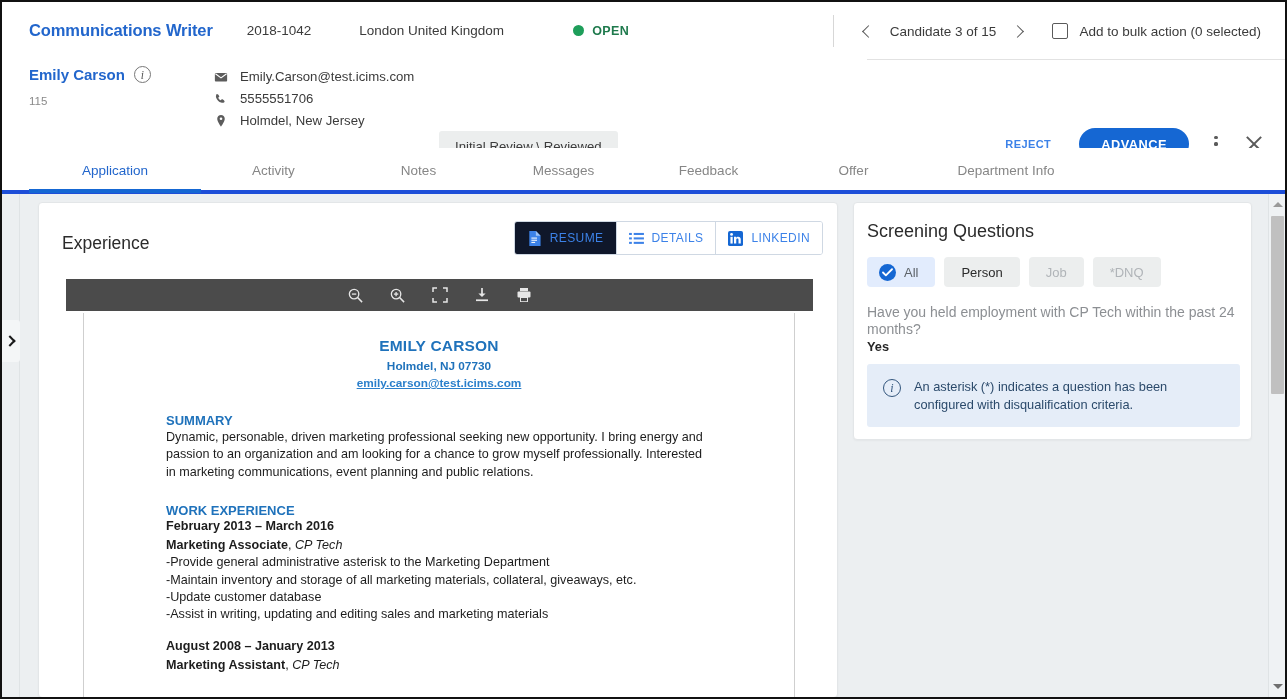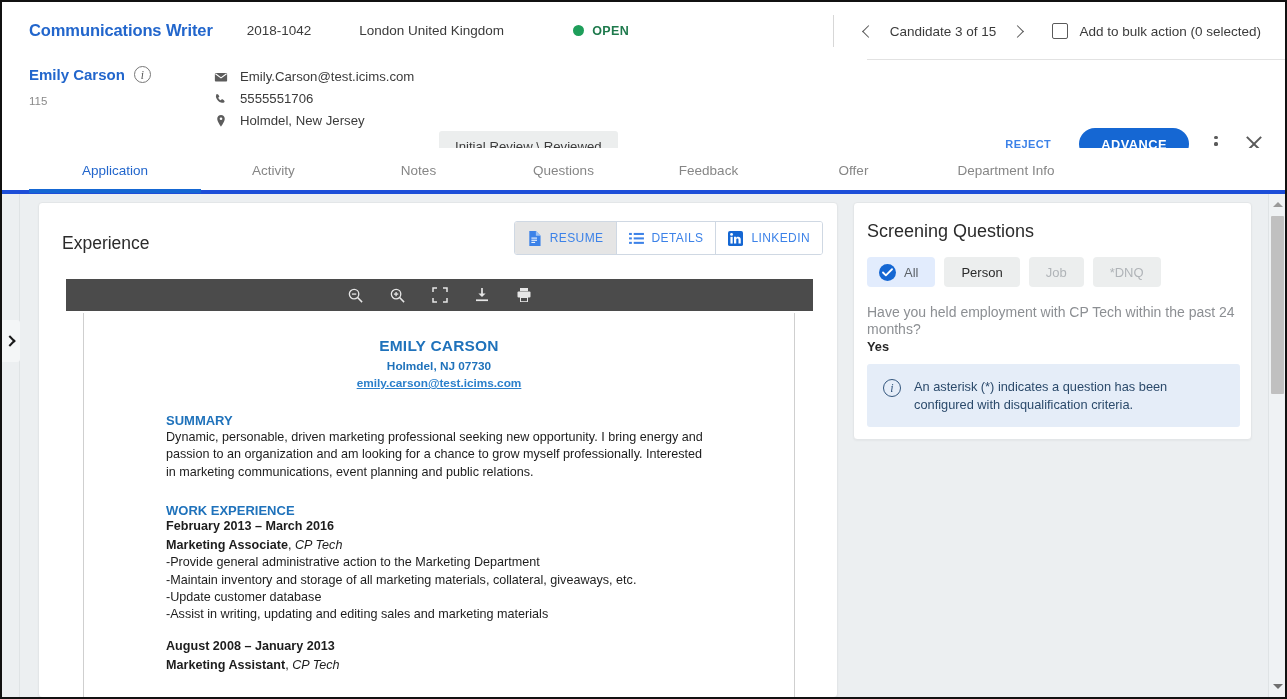--- a/index.html
+++ b/index.html
@@ -211,21 +211,21 @@
     display: flex; border: 1px solid #cfd8e3; border-radius: 3px; overflow: hidden;
   }
   .vt-btn {
     display: flex; align-items: center; gap: 8px;
     padding: 0 12px; height: 32px;
     font-size: 12px; color: #3c82e8; letter-spacing: 0.4px;
     background: #fff; cursor: pointer;
     border-right: 1px solid #cfd8e3;
   }
   .vt-btn:last-child { border-right: none; }
-  .vt-btn.active { background: #e5e5e5; }
+  .vt-btn.active { background: #0f172a; }
   .vt-ico { width: 15px; height: 15px; display: flex; align-items: center; justify-content: center; }
 
   .pdf-toolbar {
     position: absolute; left: 27px; top: 76px;
     width: 747px; height: 32px;
     background: #4b4b4b;
     display: flex; align-items: center; justify-content: center; gap: 22px;
   }
   .pdf-ico { width: 20px; height: 20px; display: flex; align-items: center; justify-content: center; cursor: pointer; }
 
@@ -405,21 +405,21 @@
           <i></i>
         </span>
       <span class="close-x"></span>
     </div>
   </div>
 
   <div class="tabs">
     <div class="tab active" style="width:172px;margin-left:27px;">Application</div>
     <div class="tab" style="width:145px;">Activity</div>
     <div class="tab" style="width:145px;">Notes</div>
-    <div class="tab" style="width:145px;">Questions</div>
+    <div class="tab" style="width:145px;">Messages</div>
     <div class="tab" style="width:145px;">Feedback</div>
     <div class="tab" style="width:145px;">Offer</div>
     <div class="tab" style="width:160px;">Department Info</div>
   </div>
 
   <div class="body-area">
 
     <div class="left-rail">
       <div class="rail-toggle">
         <span class="chev"></span>
@@ -519,21 +519,21 @@
           <div class="r-sec">SUMMARY</div>
           <div class="r-p">Dynamic, personable, driven marketing professional seeking new opportunity. I bring energy and passion to an organization and am looking for a chance to grow myself professionally. Interested in marketing communications, event planning and public relations.</div>
 
           <div class="r-sec tight">WORK EXPERIENCE</div>
 
           <div>
             <div class="r-b">February 2013  – March 2016</div>
             <div>
               <span class="r-b">Marketing Associate</span><span class="r-li">, </span><span class="r-li r-ital">CP Tech</span>
             </div>
-            <div class="r-li">-Provide general administrative action to the Marketing Department</div>
+            <div class="r-li">-Provide general administrative asterisk to the Marketing Department</div>
             <div class="r-li">-Maintain inventory and storage of all marketing materials, collateral, giveaways, etc.</div>
             <div class="r-li">-Update customer database</div>
             <div class="r-li">-Assist in writing, updating and editing sales and marketing materials</div>
           </div>
 
           <div class="r-gap"></div>
 
           <div>
             <div class="r-b">August 2008 – January 2013</div>
             <div>

